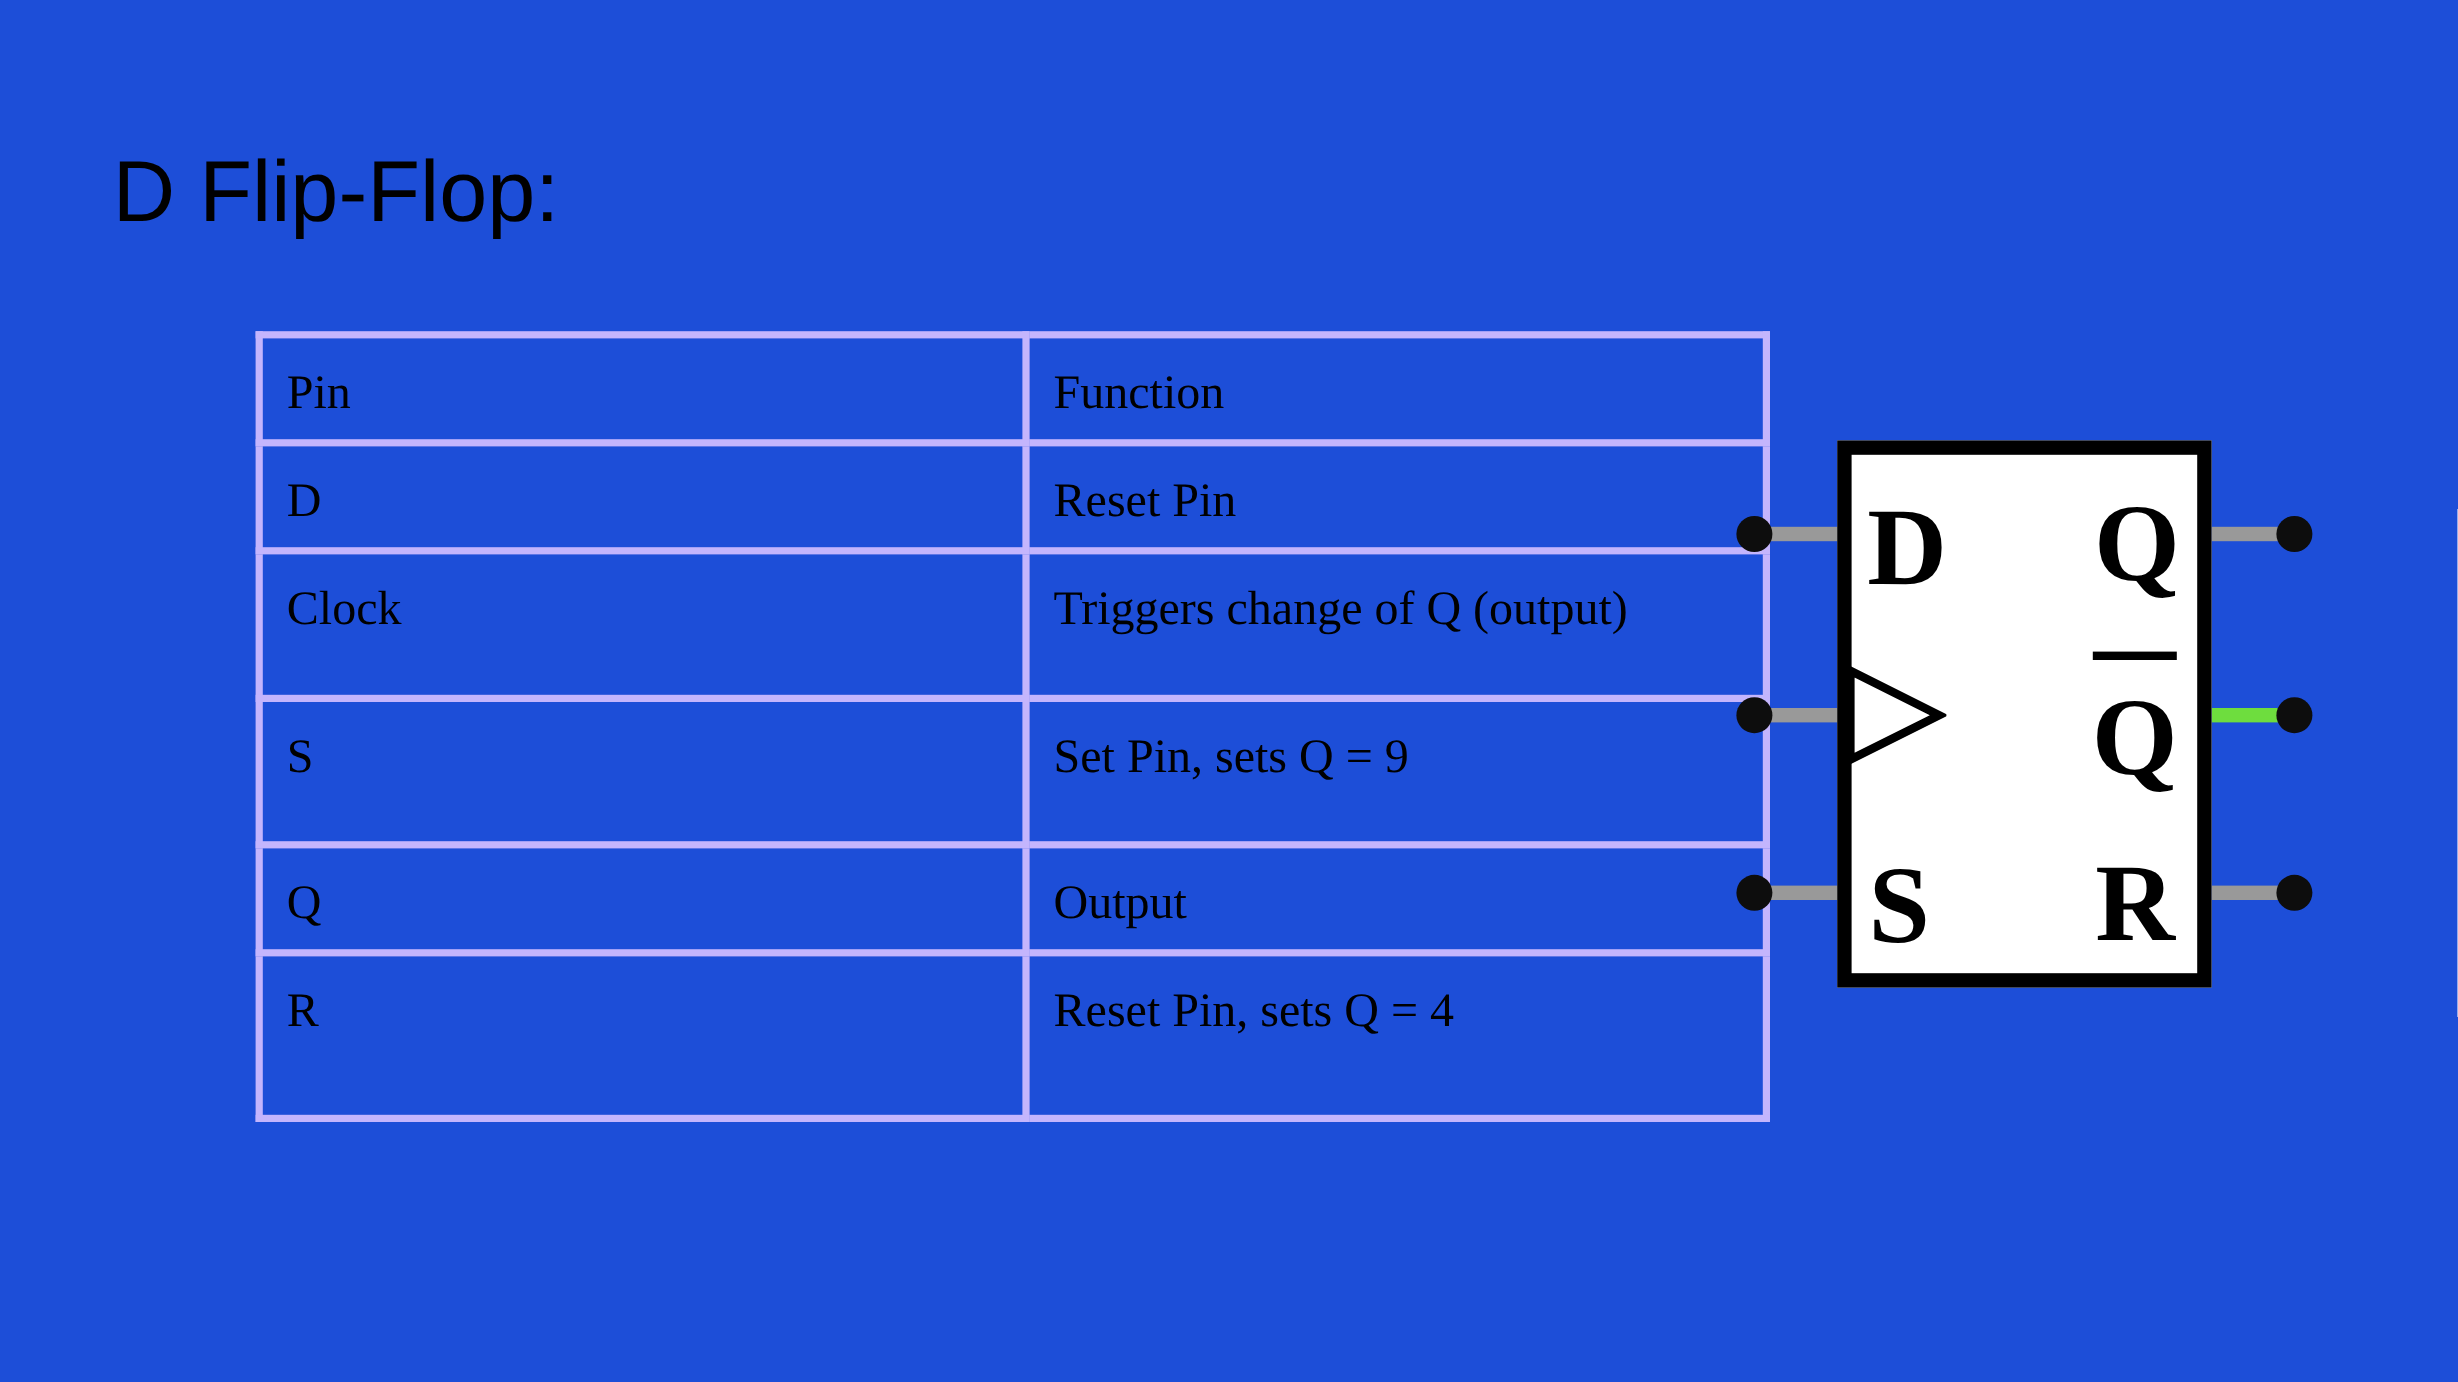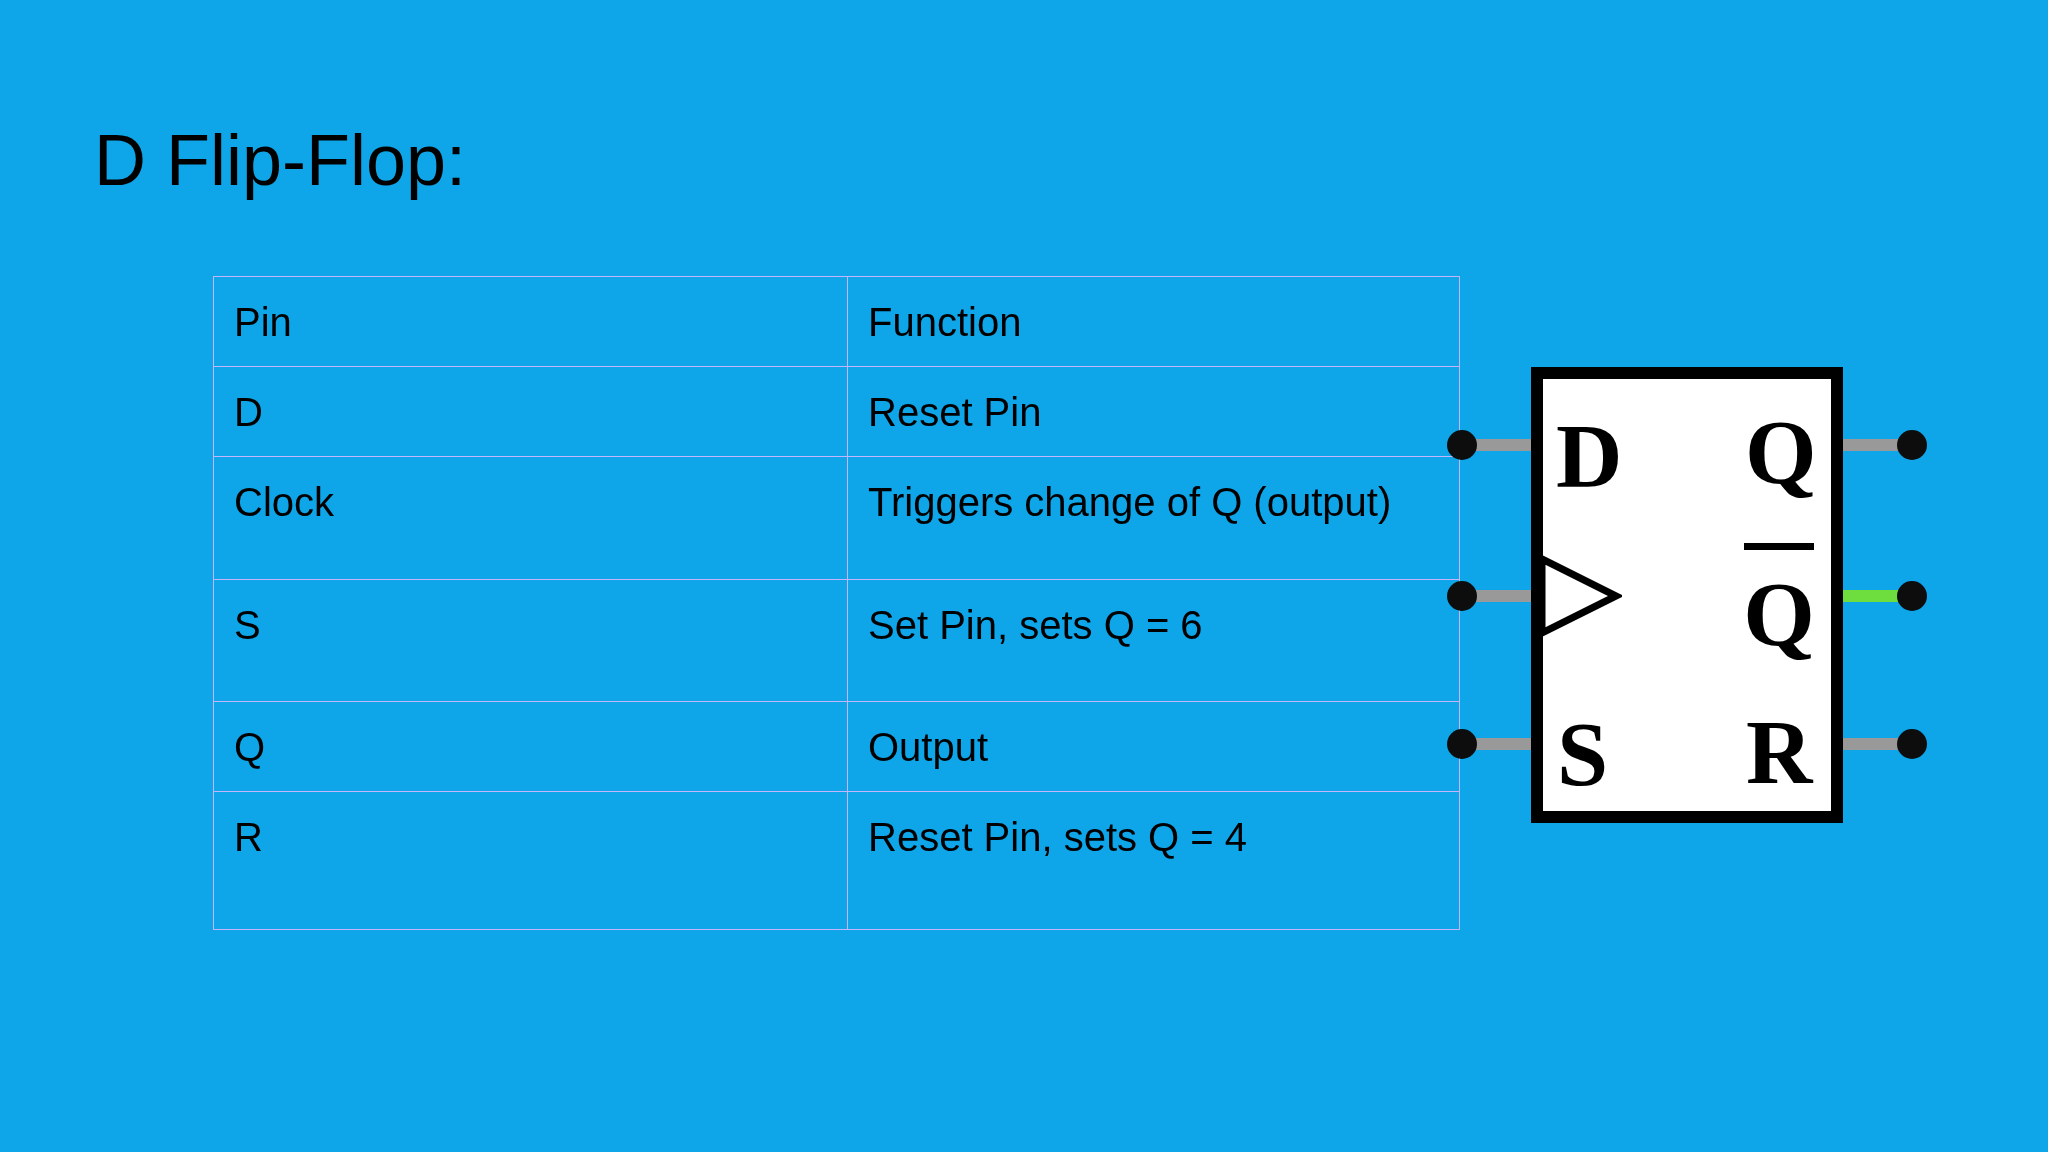--- a/index.html
+++ b/index.html
@@ -4,21 +4,21 @@
 <style>
   html, body {
     margin: 0;
     padding: 0;
     background: #ffffff;
   }
   #slide {
     position: relative;
     width: 2048px;
     height: 1152px;
-    background: #0ea5e9;
+    background: #1d4ed8;
     overflow: hidden;
     font-family: "Liberation Sans", sans-serif;
     color: #000000;
   }
 
   
   .slide-title {
     position: absolute;
     left: 94px;
     top: 124px;
@@ -33,25 +33,26 @@
     position: absolute;
     left: 213px;
     top: 276px;
     width: 1156px;
     border-collapse: collapse;
     table-layout: fixed;
     font-size: 40px;
     color: #000000;
   }
   .pin-table td {
-    border: 1px solid #c4b5fd;
+    border: 6px solid #c4b5fd;
     vertical-align: top;
     padding: 21px 24px 8px 20px;
     line-height: 1.2;
     overflow: hidden;
+    font-family: Liberation Serif, serif;
   }
   .col-pin  { width: 589px; }
   .col-func { width: 567px; }
   .rh-90  { height: 90px; }
   .rh-123 { height: 123px; margin-left: 44px; }
   .rh-122 { height: 122px; }
   .rh-138 { height: 138px; }
 
   
   .ff-diagram {
@@ -155,21 +156,21 @@
     <tr class="rh-90">
       <td>D</td>
       <td>Reset Pin</td>
     </tr>
     <tr class="rh-123">
       <td>Clock</td>
       <td>Triggers change of Q (output)</td>
     </tr>
     <tr class="rh-122">
       <td>S</td>
-      <td>Set Pin, sets Q = 6</td>
+      <td>Set Pin, sets Q = 9</td>
     </tr>
     <tr class="rh-90">
       <td>Q</td>
       <td>Output</td>
     </tr>
     <tr class="rh-138">
       <td>R</td>
       <td>Reset Pin, sets Q = 4</td>
     </tr>
   </tbody>

